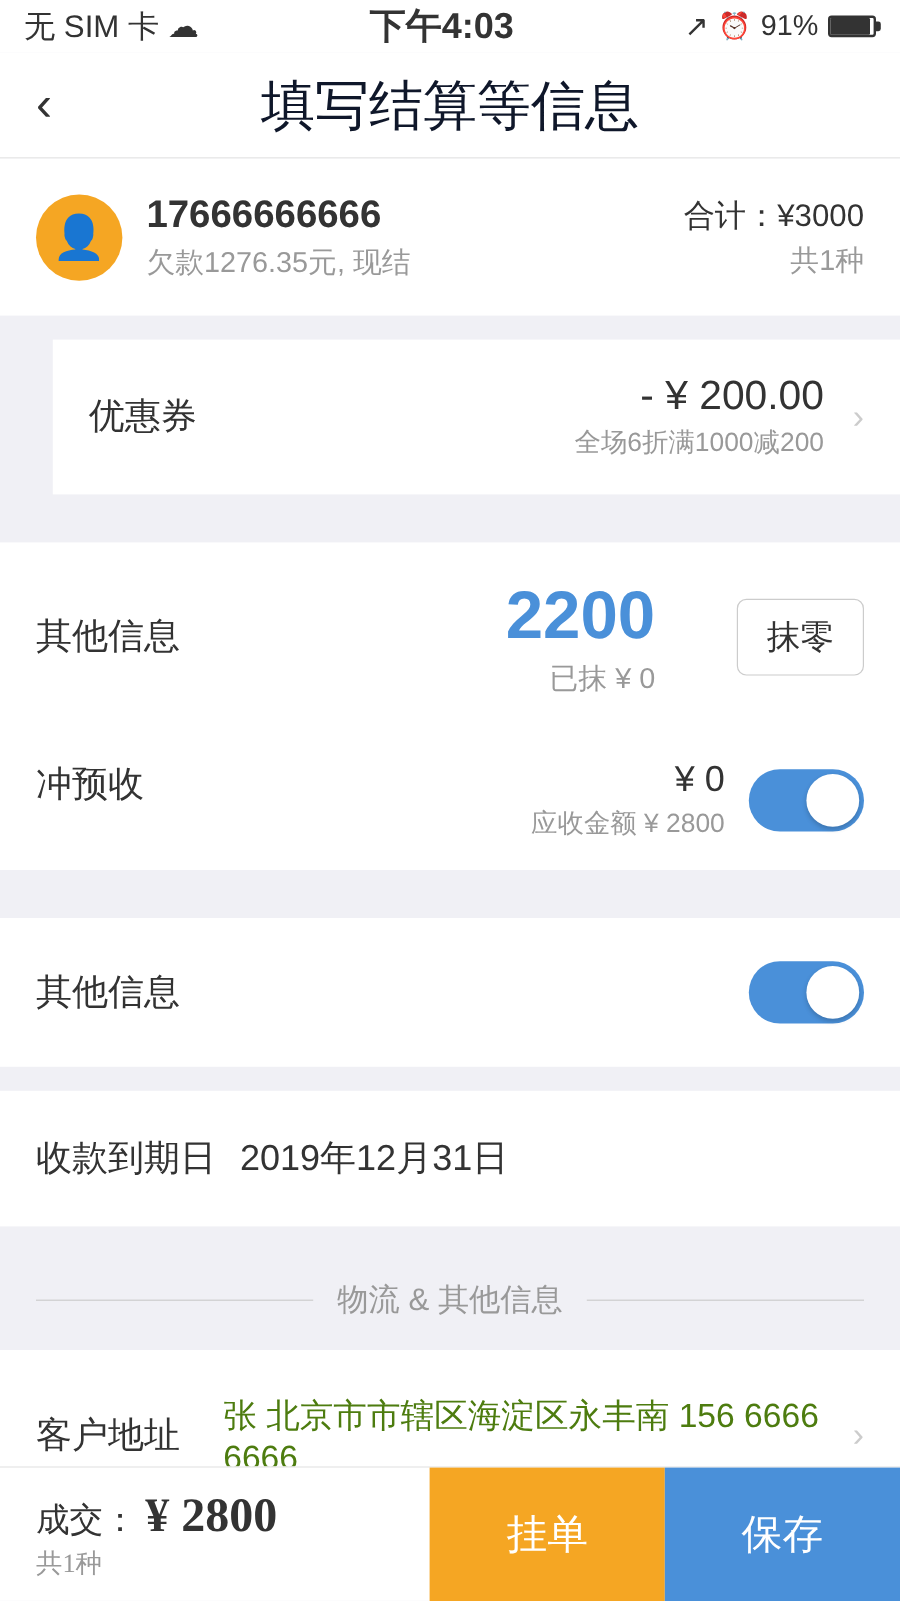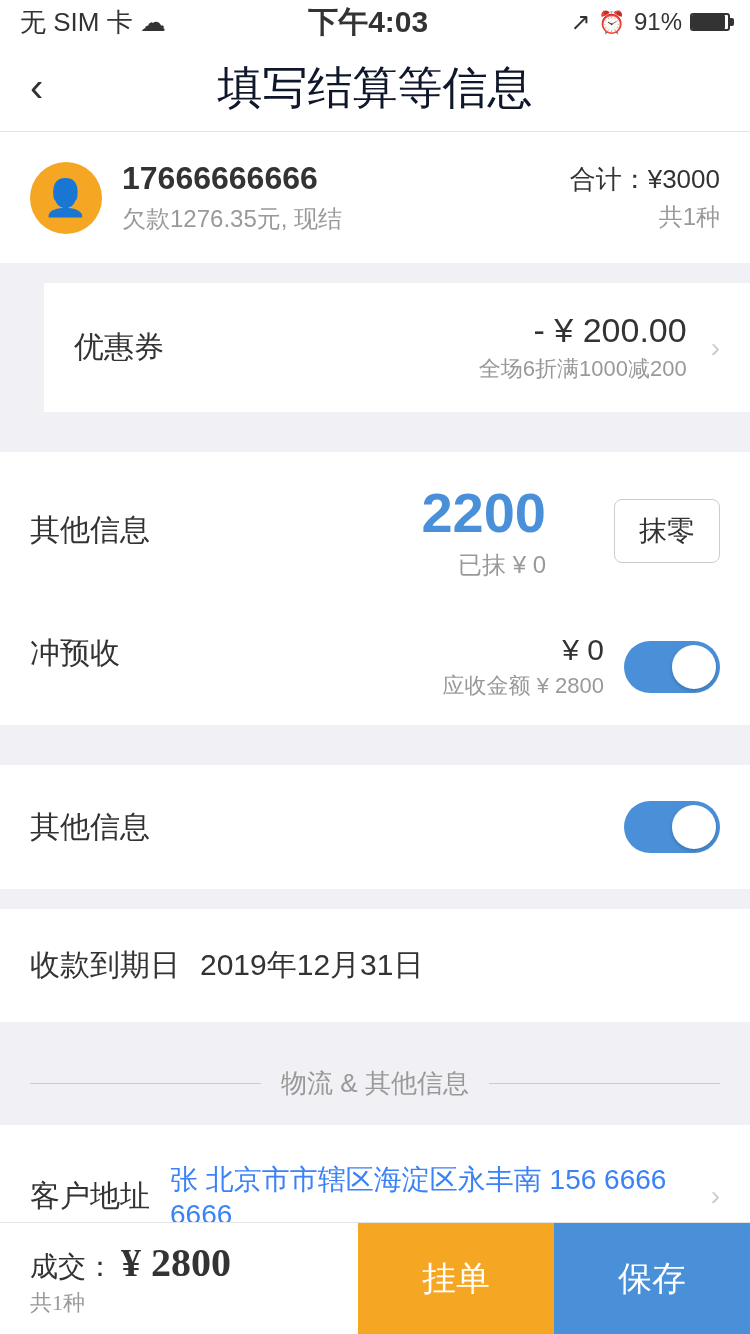--- a/index.html
+++ b/index.html
@@ -326,22 +326,23 @@
       margin-bottom: 0;
     }
     .address-label {
       font-size: 30px;
       color: #333;
       flex-shrink: 0;
       margin-right: 20px;
     }
     .address-value {
       font-size: 28px;
-      color: #3b82f6;
+      color: #4d7c0f;
       flex: 1;
+      margin-left: 16px;
     }
 
     
     .bottom-bar {
       position: fixed;
       bottom: 0;
       width: 750px;
       height: 112px;
       background: #fff;
       display: flex;

